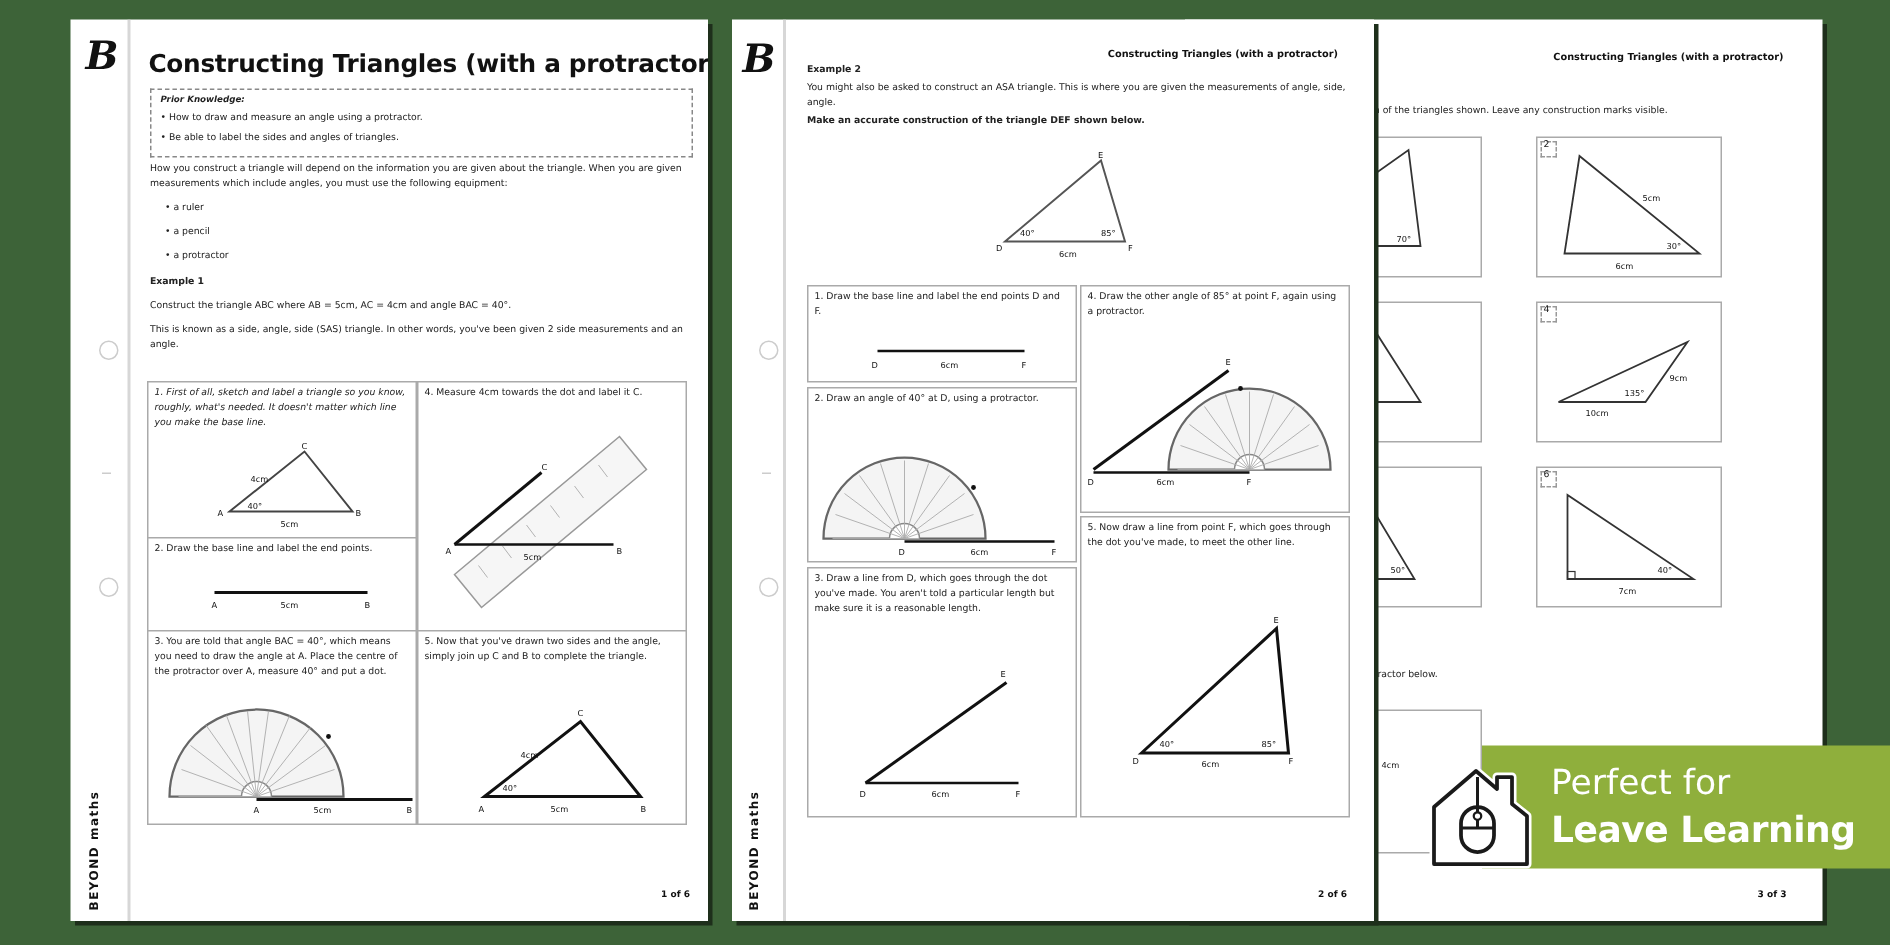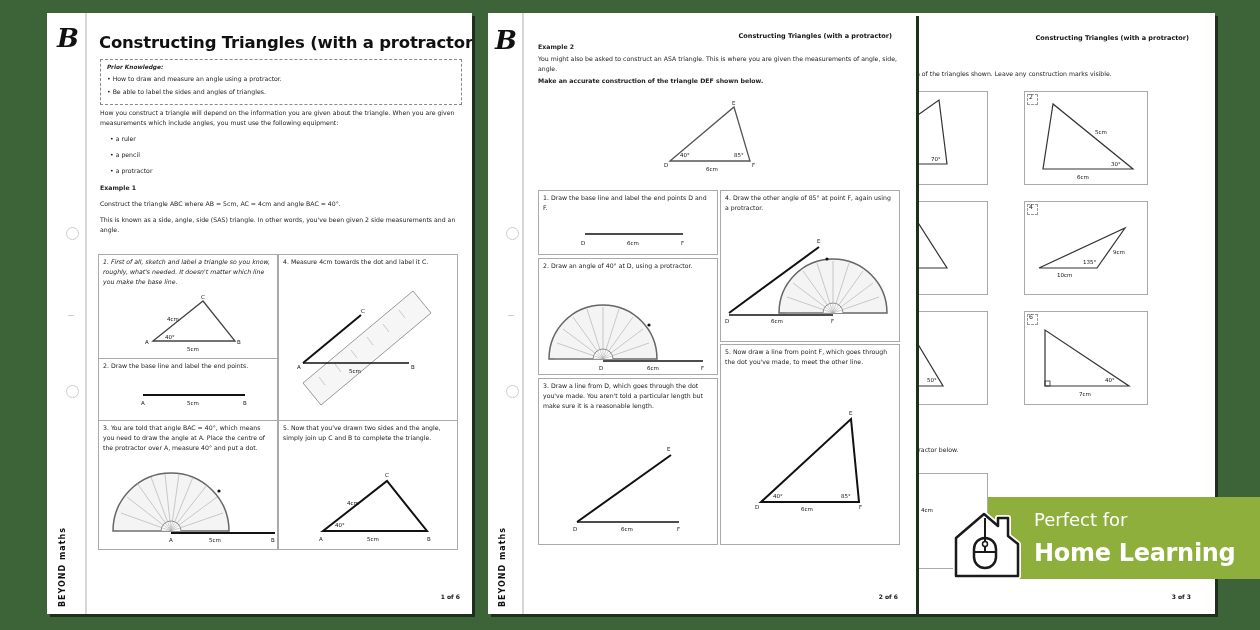--- a/index.html
+++ b/index.html
@@ -17,21 +17,21 @@
   .hdr { position:absolute; font-weight:bold; font-size:6.5px; color:#111; white-space:nowrap; }
   .box { position:absolute; border:1px solid #aaa; background:#fff; }
   .dbox { position:absolute; border:1px dashed #999; }
   .txt { position:absolute; font-size:6.2px; line-height:10px; color:#222; }
   .b { font-weight:bold; }
   .i { font-style:italic; }
   .pg { position:absolute; font-size:6px; color:#111; font-weight:bold; }
   svg { position:absolute; overflow:visible; }
   .lbl { font-size:5.5px; fill:#111; font-family:"DejaVu Sans", sans-serif; }
   .banner { position:absolute; left:988px; top:497px; width:272px; height:82px; background:#8faf3c; z-index:5; }
-  .banner-l1 { position:absolute; left:46px; top:12px; font-size:18px; color:#fff; font-family:"DejaVu Sans", sans-serif; white-space:nowrap; }
+  .banner-l1 { position:absolute; left:46px; top:12px; font-size:23px; color:#fff; font-family:"DejaVu Sans", sans-serif; white-space:nowrap; }
   .banner-l2 { position:absolute; left:46px; top:42px; font-size:24px; font-weight:bold; color:#fff; font-family:"DejaVu Sans", sans-serif; white-space:nowrap; letter-spacing:-0.3px; }
   .house { position:absolute; left:952px; top:508px; z-index:6; }
 </style>
 </head>
 <body>
 
 <div class="page p3">
   <div class="hdr" style="right:26px; top:21px;">Constructing Triangles (with a protractor)</div>
   <div class="txt" style="left:120px; top:56px; white-space:nowrap;">...h of the triangles shown. Leave any construction marks visible.</div>
 
@@ -322,21 +322,21 @@
       <text class="lbl" x="52" y="153">40°</text>
       <text class="lbl" x="120" y="153">85°</text>
     </svg>
   </div>
 
   <div class="pg" style="right:18px; bottom:14px;">2 of 6</div>
 </div>
 
 <div class="banner">
   <div class="banner-l1">Perfect for</div>
-  <div class="banner-l2">Home Learning</div>
+  <div class="banner-l2">Leave Learning</div>
 </div>
 <svg class="house" width="72" height="72">
   <path d="M4,68 L4,30 L32,6 L46,18 L46,10 L56,10 L56,28 L66,36 L66,68 Z" fill="#fff" stroke="#fff" stroke-width="6" stroke-linejoin="round"></path>
   <path d="M4,68 L4,30 L32,6 L46,18 L46,10 L56,10 L56,28 L66,36 L66,68 Z" fill="#fff" stroke="#1a1a1a" stroke-width="2.5" stroke-linejoin="round"></path>
   <rect x="22" y="30" width="22" height="30" rx="11" fill="none" stroke="#1a1a1a" stroke-width="2.5"></rect>
   <line x1="22" y1="44" x2="44" y2="44" stroke="#1a1a1a" stroke-width="2"></line>
   <line x1="33" y1="30" x2="33" y2="44" stroke="#1a1a1a" stroke-width="2"></line>
   <line x1="33" y1="30" x2="33" y2="10" stroke="#1a1a1a" stroke-width="2"></line>
   <circle cx="33" cy="36" r="2.5" fill="#fff" stroke="#1a1a1a" stroke-width="1.5"></circle>
 </svg>

